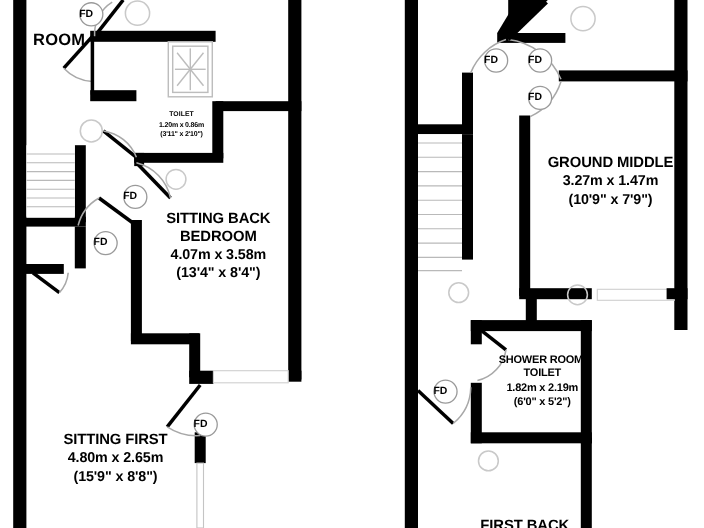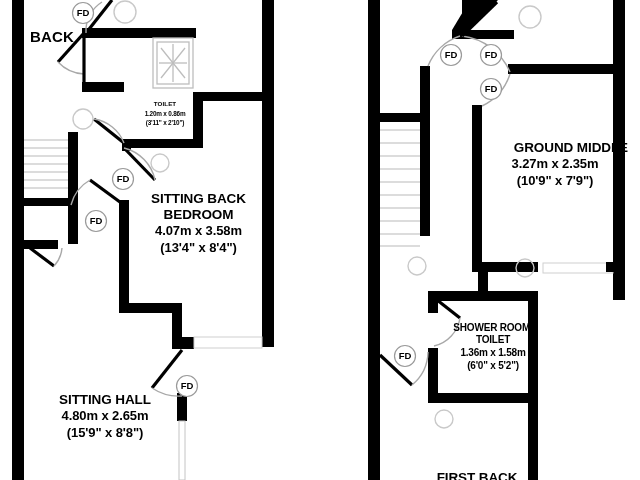--- a/index.html
+++ b/index.html
@@ -50,21 +50,20 @@
   .lbl-hall   { font-size: 15px; letter-spacing: 0.2px; }
   .lbl-tiny   { font-size: 6.2px; letter-spacing: 0.1px; }
   .lbl-tiny2  { font-size: 6.4px; letter-spacing: -0.2px; }
   .lbl-small  { font-size: 10px; letter-spacing: -0.2px; }
   .fd-txt {
     position: absolute;
     font-size: 9.5px;
     font-weight: bold;
     color: #000000;
     font-family: "Liberation Sans", sans-serif;
-    text-align: center;
     width: 22px;
     line-height: 22px;
   }
 </style>
 </head>
 <body>
 
 <div id="floorplan-root">
 
   <svg class="plan" viewBox="0 0 640 480">
@@ -221,51 +220,51 @@
 
     <g>
       <circle class="fixture" cx="530" cy="17" r="11"></circle>
       <circle class="fixture" cx="525" cy="268" r="9"></circle>
       <circle class="fixture" cx="417" cy="266" r="9"></circle>
       <circle class="fixture" cx="444" cy="419" r="9"></circle>
     </g>
 
   </svg>
 
-  <div class="lbl lbl-hall" style="left:30px; top:29px;">BACK</div>
+  <div class="lbl lbl-hall" style="left:30px; top:29px;">ROOM</div>
 
   <div>
     <div class="lbl lbl-tiny" style="left:134px; top:101px; width:62px;">TOILET</div>
     <div class="lbl lbl-tiny2" style="left:130px; top:110px; width:70px;">1.20m x 0.86m</div>
     <div class="lbl lbl-tiny2" style="left:130px; top:119px; width:70px;">(3'11" x 2'10")</div>
   </div>
 
   <div>
     <div class="lbl lbl-room" style="left:131px; top:191px; width:135px;">SITTING BACK</div>
     <div class="lbl lbl-room" style="left:131px; top:207px; width:135px;">BEDROOM</div>
     <div class="lbl lbl-dim" style="left:131px; top:224px; width:135px;">4.07m x 3.58m</div>
     <div class="lbl lbl-dim" style="left:131px; top:241px; width:135px;">(13'4" x 8'4")</div>
   </div>
 
   <div>
-    <div class="lbl lbl-room" style="left:35px; top:392px; width:140px;">SITTING HALL</div>
+    <div class="lbl lbl-room" style="left:35px; top:392px; width:140px;">SITTING FIRST</div>
     <div class="lbl lbl-dim" style="left:35px; top:409px; width:140px;">4.80m x 2.65m</div>
     <div class="lbl lbl-dim" style="left:35px; top:426px; width:140px;">(15'9" x 8'8")</div>
   </div>
 
   <div>
-    <div class="lbl lbl-room" style="left:482px; top:140px; width:146px;text-align:right;">GROUND MIDDLE</div>
-    <div class="lbl lbl-dim" style="left:482px; top:157px; width:146px;">3.27m x 2.35m</div>
+    <div class="lbl lbl-room" style="left:482px; top:140px; width:146px;">GROUND MIDDLE</div>
+    <div class="lbl lbl-dim" style="left:482px; top:157px; width:146px;">3.27m x 1.47m</div>
     <div class="lbl lbl-dim" style="left:482px; top:174px; width:146px;">(10'9" x 7'9")</div>
   </div>
 
   <div>
     <div class="lbl lbl-small" style="left:428px; top:322px; width:130px;">SHOWER ROOM/</div>
     <div class="lbl lbl-small" style="left:428px; top:334px; width:130px;">TOILET</div>
-    <div class="lbl lbl-small" style="left:428px; top:347px; width:130px;">1.36m x 1.58m</div>
+    <div class="lbl lbl-small" style="left:428px; top:347px; width:130px;">1.82m x 2.19m</div>
     <div class="lbl lbl-small" style="left:428px; top:360px; width:130px;">(6'0" x 5'2")</div>
   </div>
 
   <div class="lbl lbl-room" style="left:407px; top:470px; width:140px;">FIRST BACK</div>
 
   <div id="fd-layer">
       <svg class="plan" viewBox="0 0 640 480">
         <circle cx="83" cy="13" r="10.5" class="fdring"></circle>
         <circle cx="123" cy="179" r="10.5" class="fdring"></circle>
         <circle cx="96" cy="221" r="10.5" class="fdring"></circle>

